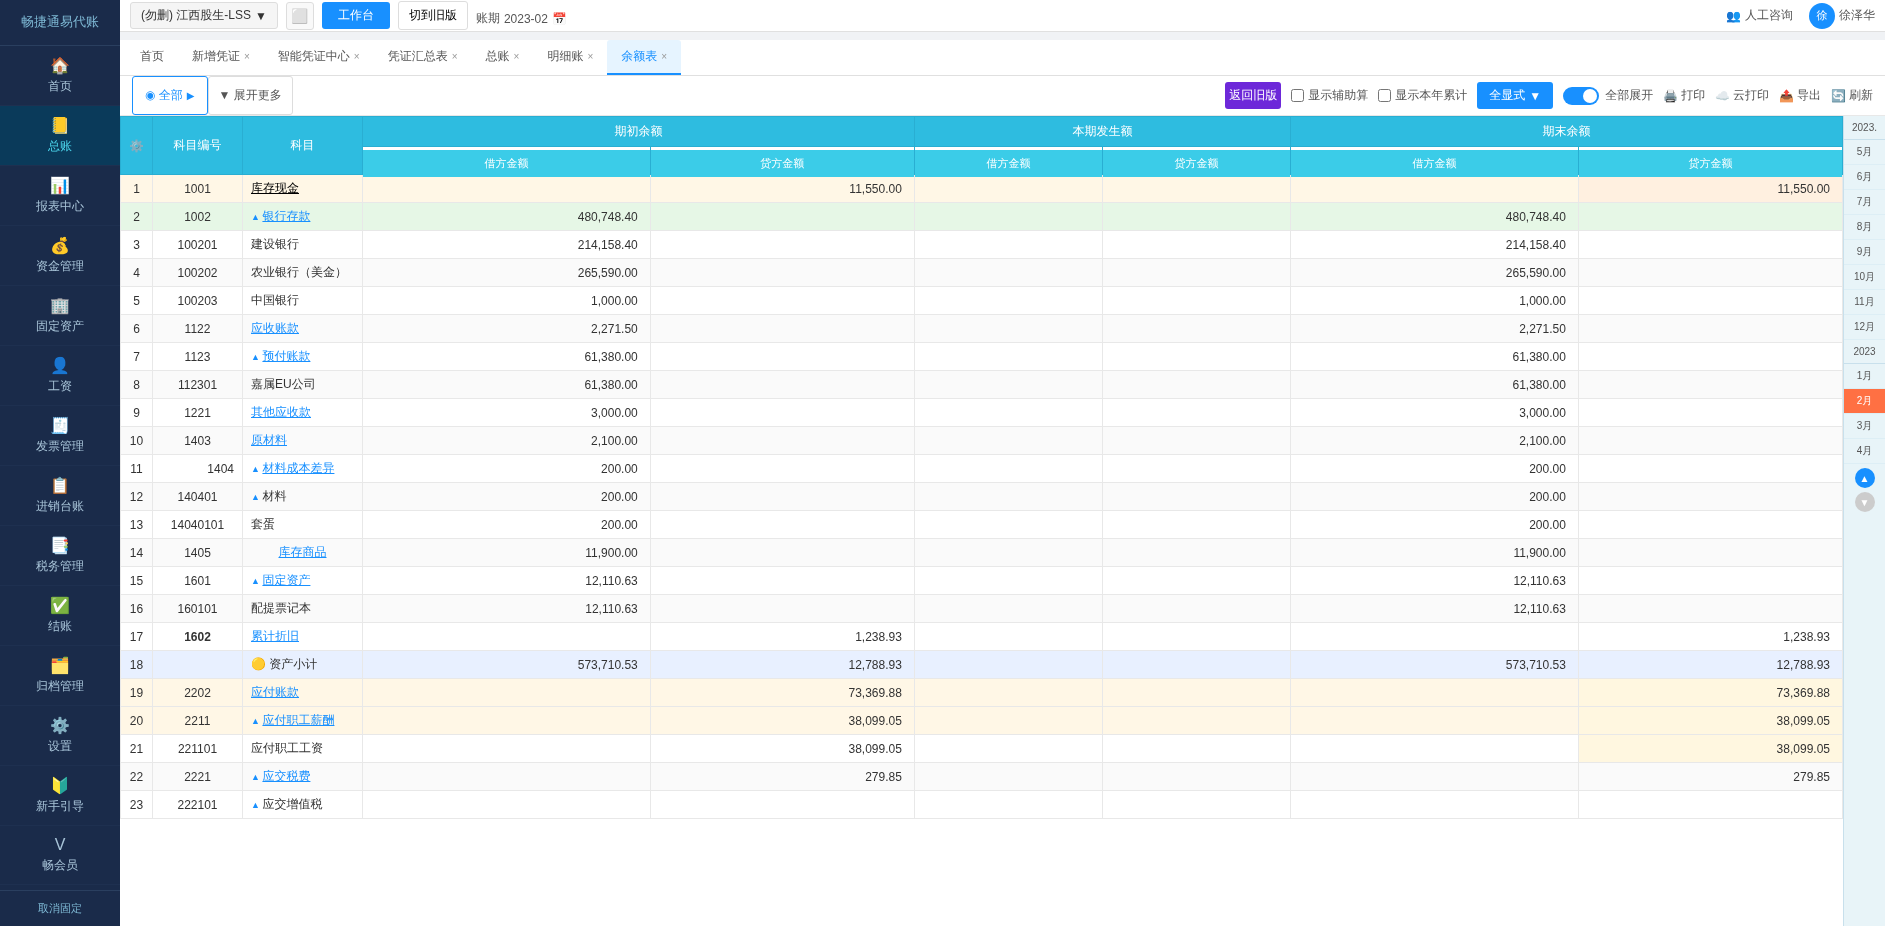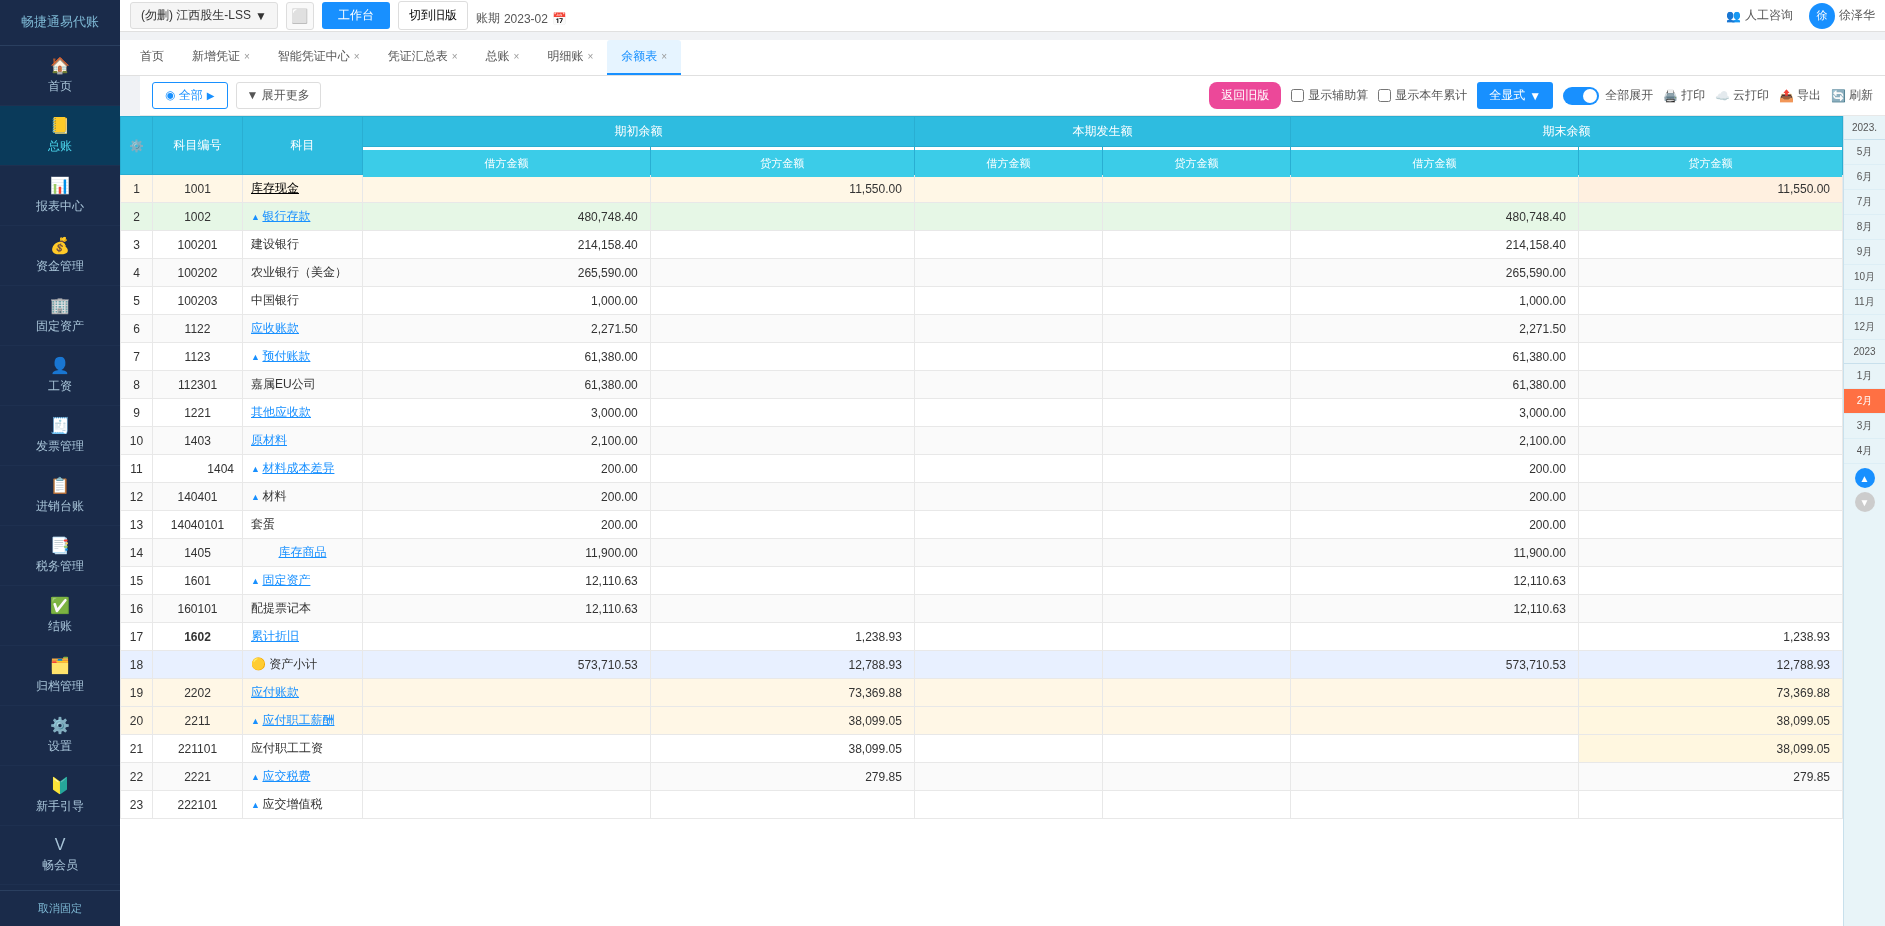--- a/index.html
+++ b/index.html
@@ -53,31 +53,31 @@
       position: fixed; left: 120px; top: 40px; right: 0; height: 36px; background: #fff; border-bottom: 1px solid #e0e0e0; display: flex; align-items: center; padding: 0 6px; z-index: 98; overflow: hidden;
     }
     .nav-tab {
       padding: 6px 14px; font-size: 12px; cursor: pointer; border-radius: 3px 3px 0 0; color: #555; white-space: nowrap; display: flex; align-items: center; gap: 4px; height: 100%; border-bottom: 2px solid transparent;
     }
     .nav-tab.active { color: #1890ff; border-bottom: 2px solid #1890ff; background: #e6f4ff; }
     .nav-tab .close-x { color: #999; font-size: 10px; cursor: pointer; }
 
     
     .toolbar {
-      position: fixed; left: 120px; top: 76px; right: 0; height: 40px; background: #fff; border-bottom: 1px solid #e8e8e8; display: flex; align-items: center; padding: 0 12px; gap: 8px; z-index: 97; margin-left: 20px;
+      position: fixed; left: 120px; top: 76px; right: 0; height: 40px; background: #fff; border-bottom: 1px solid #e8e8e8; display: flex; padding: 0 12px; gap: 0; z-index: 97;
     }
     .all-btn {
       display: flex; align-items: center; gap: 4px; padding: 4px 12px; border: 1px solid #1890ff; border-radius: 3px; color: #1890ff; font-size: 12px; cursor: pointer; background: #fff;
     }
     .all-btn .arrow { color: #1890ff; font-size: 10px; }
     .expand-btn {
       display: flex; align-items: center; gap: 4px; padding: 4px 10px; border: 1px solid #ddd; border-radius: 3px; color: #555; font-size: 12px; cursor: pointer; background: #fff;
     }
     .toolbar-right { margin-left: auto; display: flex; align-items: center; gap: 10px; }
-    .go-old-btn { padding: 5px 12px; background: #ec4899; color: #fff; border-radius: 8px; font-size: 12px; cursor: pointer; border: none; }
+    .go-old-btn { padding: 5px 4px; background: #6d28d9; color: #fff; border-radius: 3px; font-size: 12px; cursor: pointer; border: none; }
     .checkbox-label { display: flex; align-items: center; gap: 4px; font-size: 12px; color: #555; cursor: pointer; }
     .full-style-btn {
       padding: 5px 12px; background: #1890ff; color: #fff; border-radius: 3px; font-size: 12px; cursor: pointer; border: none; display: flex; align-items: center; gap: 4px;
     }
     .toggle-switch {
       display: flex; align-items: center; gap: 6px; font-size: 12px; color: #555;
     }
     .toggle { width: 36px; height: 18px; background: #1890ff; border-radius: 9px; position: relative; cursor: pointer; }
     .toggle-knob { width: 14px; height: 14px; background: #fff; border-radius: 50%; position: absolute; top: 2px; right: 2px; }
     .icon-btn { display: flex; align-items: center; gap: 3px; font-size: 12px; color: #555; cursor: pointer; }

